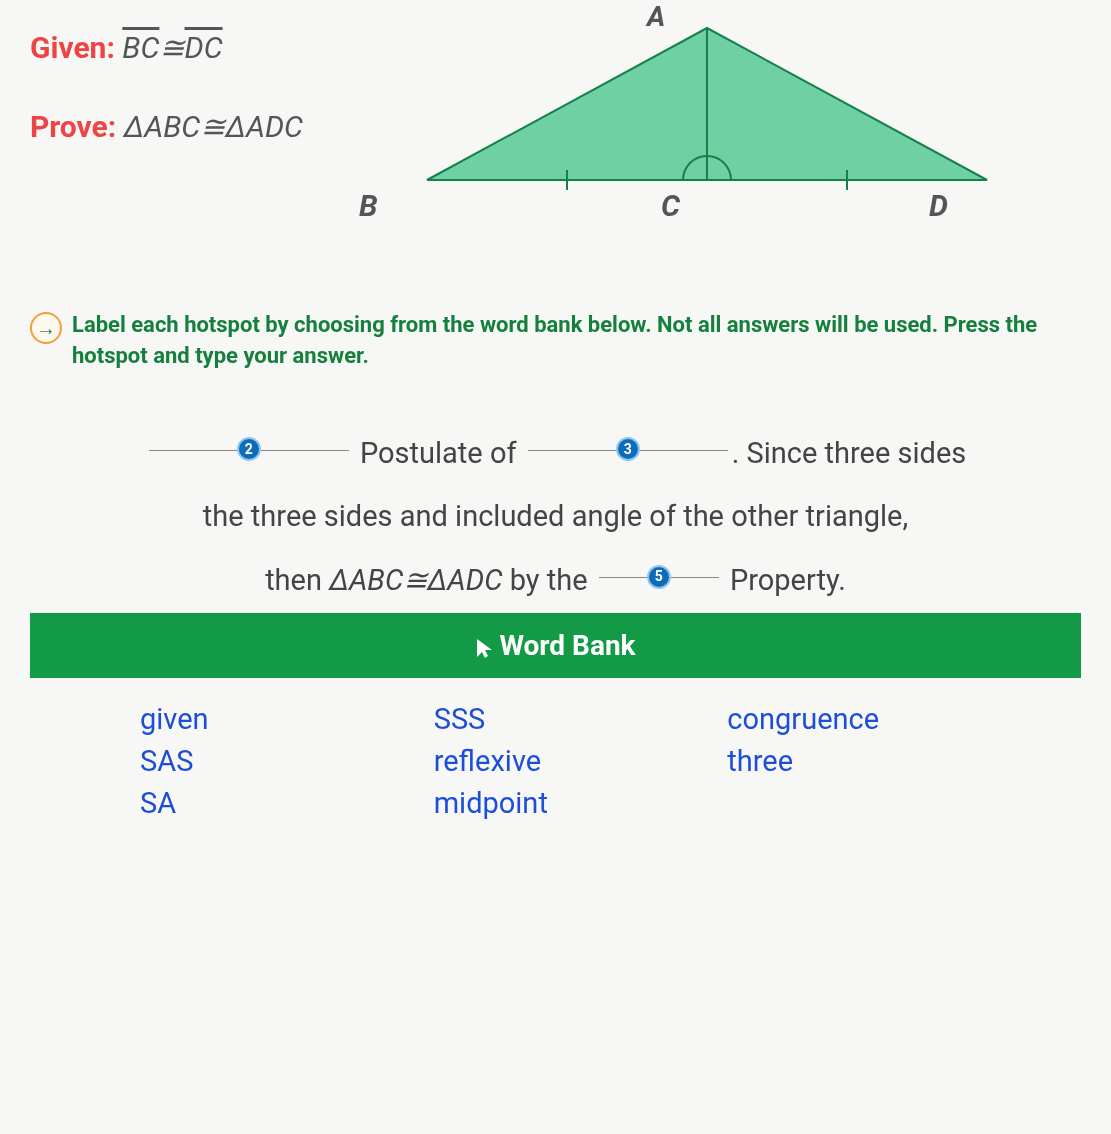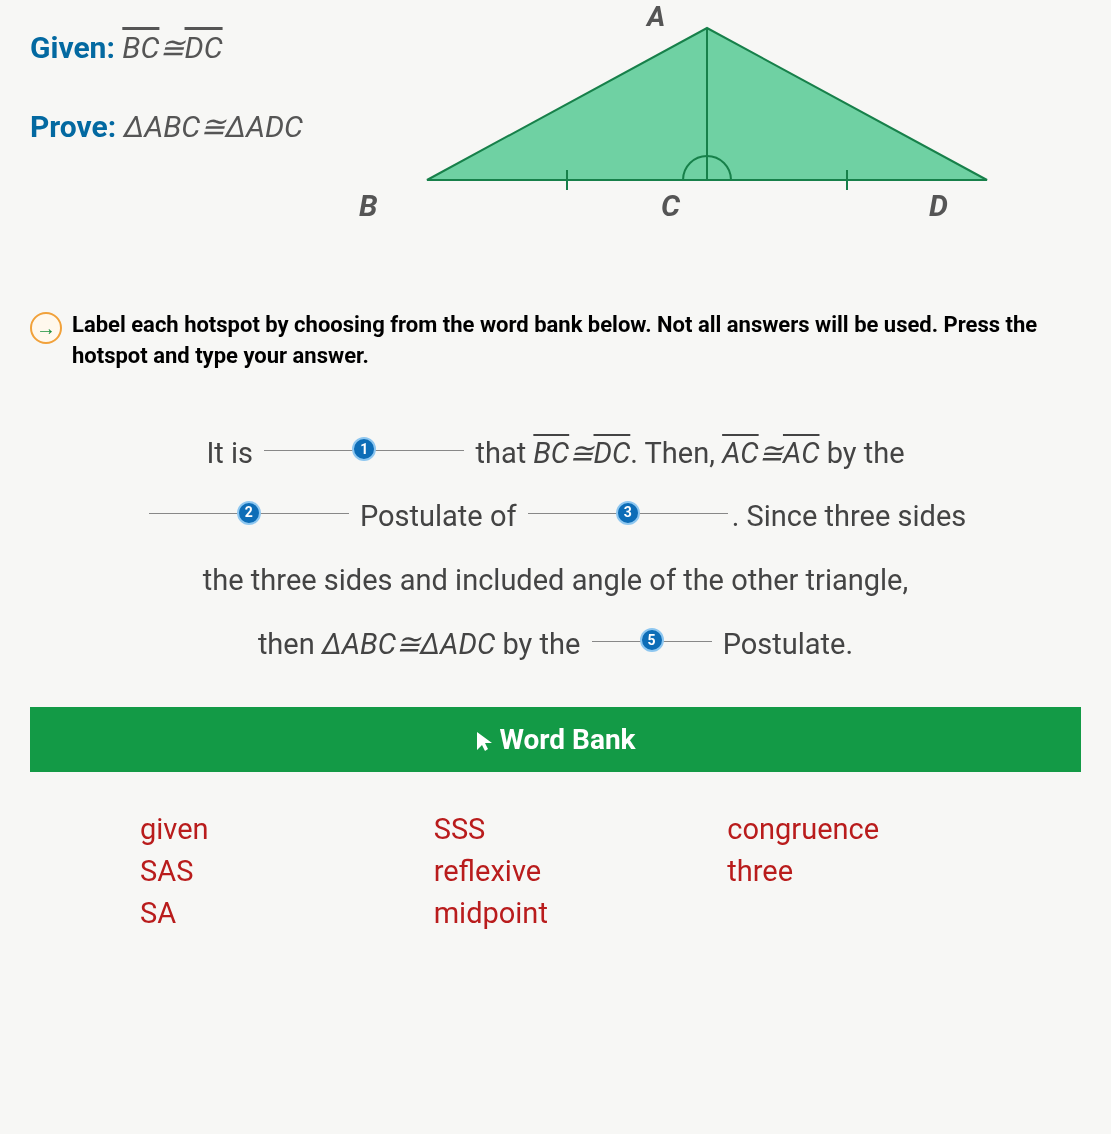--- a/index.html
+++ b/index.html
@@ -18,21 +18,21 @@
   }
   .given-prove {
     flex: 0 0 auto;
     padding-top: 10px;
   }
   .gp-line {
     font-size: 30px;
     color: #555;
     margin-bottom: 44px;
   }
-  .gp-strong { font-weight: 700; color: #0369a1; }
+  .gp-strong { font-weight: 700; color: #ef4444; }
   .overline { text-decoration: overline; font-style: italic; }
   .ital { font-style: italic; }
 
   .figure { flex: 1; position: relative; height: 200px; }
 
   .instructions-wrap {
     margin-top: 90px;
     display: flex;
     gap: 10px;
     align-items: flex-start;
@@ -43,21 +43,21 @@
     border-radius: 50%;
     border: 2px solid #f1a13a;
     display: flex; align-items: center; justify-content: center;
     color: #1a8f3c;
     font-size: 20px;
     font-weight: bold;
     background: #fff8ed;
     margin-top: 2px;
   }
   .instructions {
-    color: #000000;
+    color: #15803d;
     font-weight: 700;
     font-size: 22px;
     line-height: 1.4;
   }
 
   .proof {
     margin-top: 50px;
     font-size: 29px;
     color: #444;
     line-height: 2.2;
@@ -84,37 +84,36 @@
     color: #fff;
     font-size: 14px;
     font-weight: 700;
     vertical-align: middle;
     border: 2px solid #8ec7f0;
     position: relative;
     top: -6px;
   }
 
   .wordbank-header {
-    margin-top: 30px;
     background: #139a46;
     color: #fff;
     font-weight: 700;
     font-size: 28px;
     text-align: center;
     padding: 16px;
   }
   .cursor-svg { display:inline-block; vertical-align: middle; margin-right:4px;}
 
   .wordbank {
     display: grid;
     grid-template-columns: repeat(3, 1fr);
     gap: 8px 20px;
-    padding: 40px 80px 10px 110px;
+    padding: 24px 80px 10px 110px;
     font-size: 29px;
-    color: #b91c1c;
+    color: #1d4ed8;
   }
 </style>
 </head>
 <body>
 
 <div class="top-row">
   <div class="given-prove">
     <div class="gp-line">
       <span class="gp-strong">Given:</span>
       <span class="overline">BC</span><span class="ital">≅</span><span class="overline">DC</span>
@@ -144,28 +143,25 @@
 
 <div class="instructions-wrap">
   <div class="arrow-badge">
     <span>→</span>
   </div>
   <div class="instructions">Label each hotspot by choosing from the word bank below. Not all answers will be used. Press the hotspot and type your answer.</div>
 </div>
 
 <div class="proof">
   <div>
-    <span>It is </span><span class="blank wide"><span class="hotspot">1</span></span><span> that </span><span class="overline">BC</span><span class="ital">≅</span><span class="overline">DC</span><span>. Then, </span><span class="overline">AC</span><span class="ital">≅</span><span class="overline">AC</span><span> by the</span>
-  </div>
-  <div>
     <span class="blank wide"><span class="hotspot">2</span></span><span> Postulate of </span><span class="blank wide"><span class="hotspot">3</span></span><span>. Since three sides</span>
   </div>
   <div>the three sides and included angle of the other triangle,</div>
   <div>
-    <span>then </span><span class="ital">ΔABC≅ΔADC</span><span> by the </span><span class="blank"><span class="hotspot">5</span></span><span> Postulate.</span>
+    <span>then </span><span class="ital">ΔABC≅ΔADC</span><span> by the </span><span class="blank"><span class="hotspot">5</span></span><span> Property.</span>
   </div>
 </div>
 
 <div class="wordbank-header">
   <svg class="cursor-svg" width="20" height="22" viewBox="0 0 20 22">
       <path d="M2 2 L2 20 L7 15 L10 21 L13 19 L10 13 L17 13 Z" fill="#fff"></path>
     </svg><span>Word Bank</span>
 </div>
 
 <div class="wordbank">

